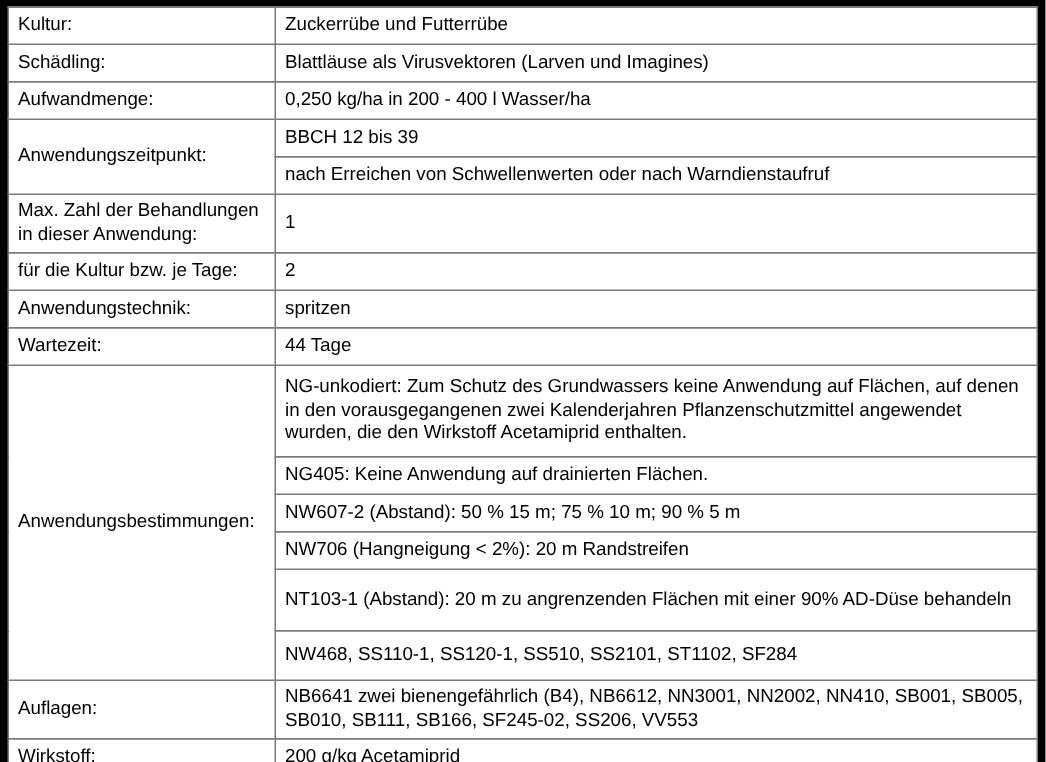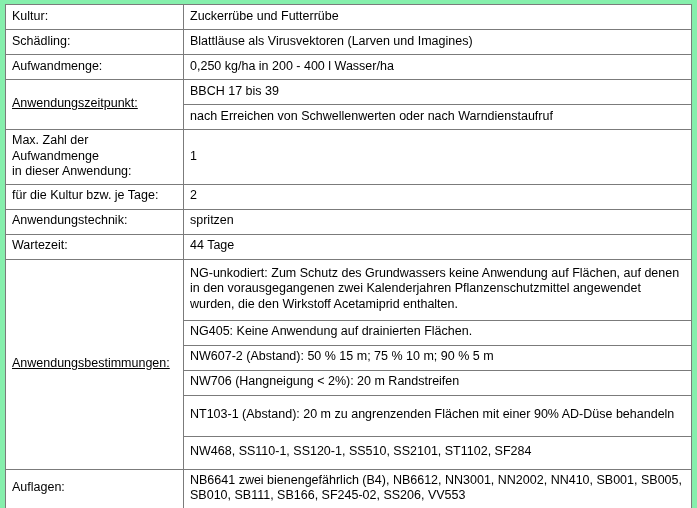--- a/index.html
+++ b/index.html
@@ -11,21 +11,21 @@
     width: 697px;
     height: 508px;
     font-family: "Liberation Sans", sans-serif;
     color: #000000;
     overflow: hidden;
   }
   #sheet {
     position: relative;
     width: 697px;
     height: 508px;
-    background: #86efac;
+    background: #000000;
   }
   table.spec {
     position: absolute;
     left: 5px;
     top: 4px;
     width: 686px;
     border-collapse: collapse;
     table-layout: fixed;
     font-size: 12.5px;
     line-height: 1.24;
@@ -35,21 +35,21 @@
 
   table.spec td {
     border: 1px solid #7b7b7b;
     padding: 3px 6px 4px 6px;
     vertical-align: middle;
     background: #ffffff;
   }
   td.label {
     vertical-align: middle;
   }
-  td.label.mid { vertical-align: middle; text-decoration: underline; }
+  td.label.mid { vertical-align: middle; }
   td.value {
     vertical-align: middle;
   }
   b, .b { font-weight: normal; }
 
   
   tr.h-std td { height: 17px; }
   tr.h-two td { height: 31px; }
   tr.h-para td { height: 53px; }
   tr.h-para2 td { height: 33px; margin-left: 24px; }
@@ -77,28 +77,28 @@
         <td class="value"><span class="b">Blattläuse als Virusvektoren</span><span> (Larven und Imagines)</span></td>
       </tr>
 
       <tr class="h-std">
         <td class="label">Aufwandmenge:</td>
         <td class="value">0,250 kg/ha in 200 - 400 l Wasser/ha</td>
       </tr>
 
       <tr class="h-std">
         <td class="label mid" rowspan="2">Anwendungszeitpunkt:</td>
-        <td class="value"><span class="b">BBCH </span><span class="b">17 bis 39</span></td>
+        <td class="value"><span class="b">BBCH </span><span class="b">12 bis 39</span></td>
       </tr>
       <tr class="h-std">
         <td class="value">nach Erreichen von Schwellenwerten oder nach Warndienstaufruf</td>
       </tr>
 
       <tr class="h-two">
-        <td class="label"><span>Max. Zahl der Aufwandmenge</span><br><span>in dieser Anwendung:</span></td>
+        <td class="label"><span>Max. Zahl der Behandlungen</span><br><span>in dieser Anwendung:</span></td>
         <td class="value">1</td>
       </tr>
 
       <tr class="h-std">
         <td class="label">für die Kultur bzw. je Tage:</td>
         <td class="value">2</td>
       </tr>
 
       <tr class="h-std">
         <td class="label">Anwendungstechnik:</td>

